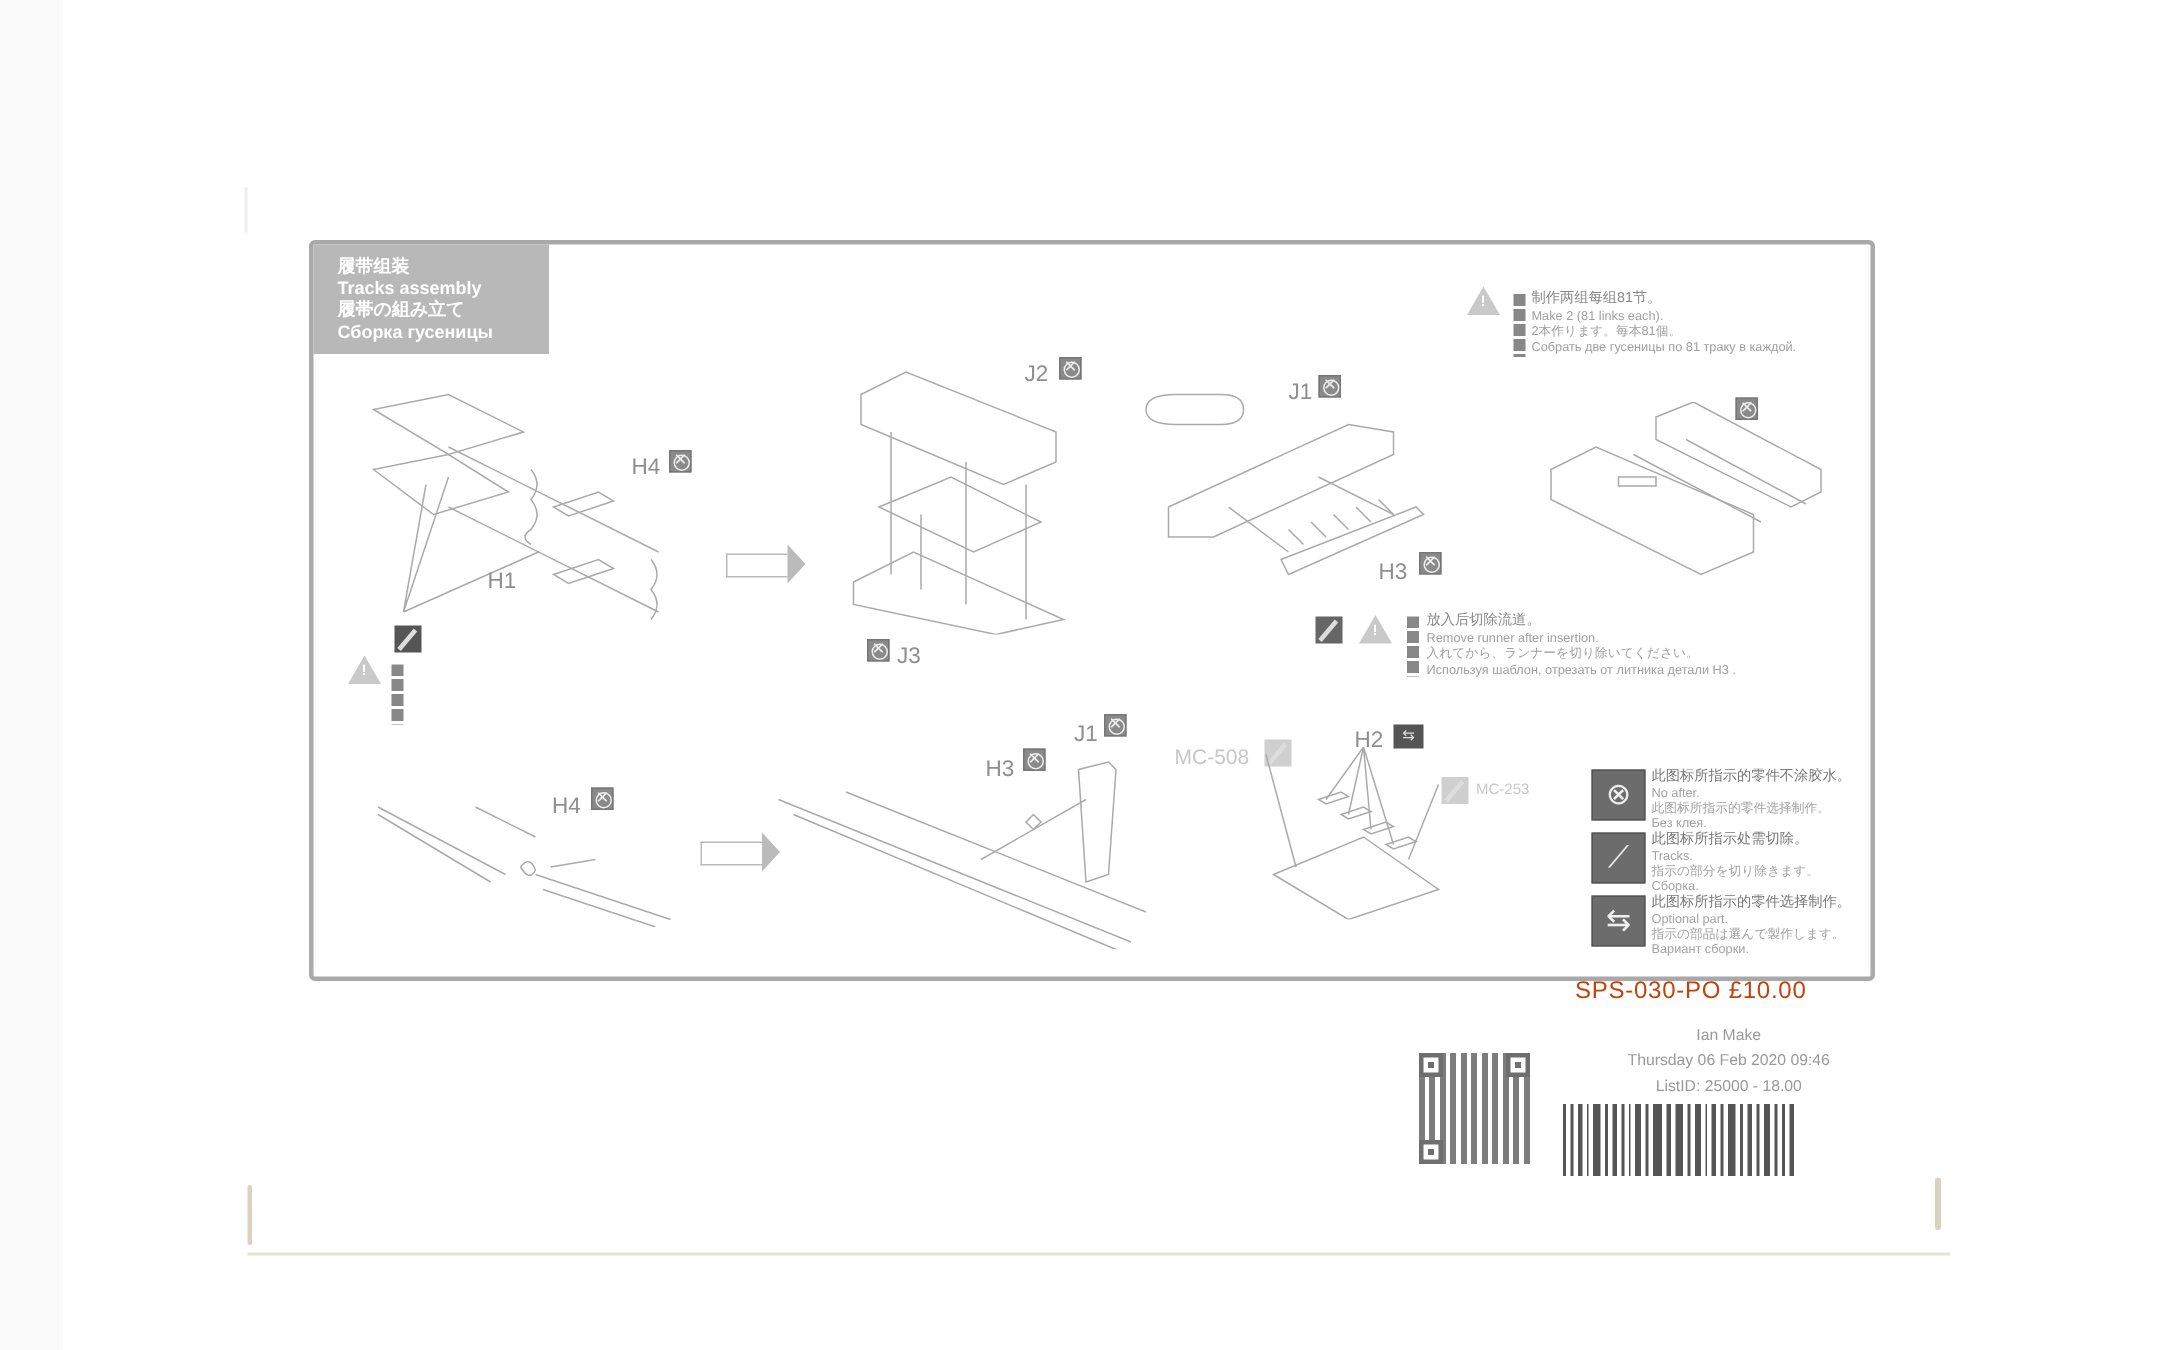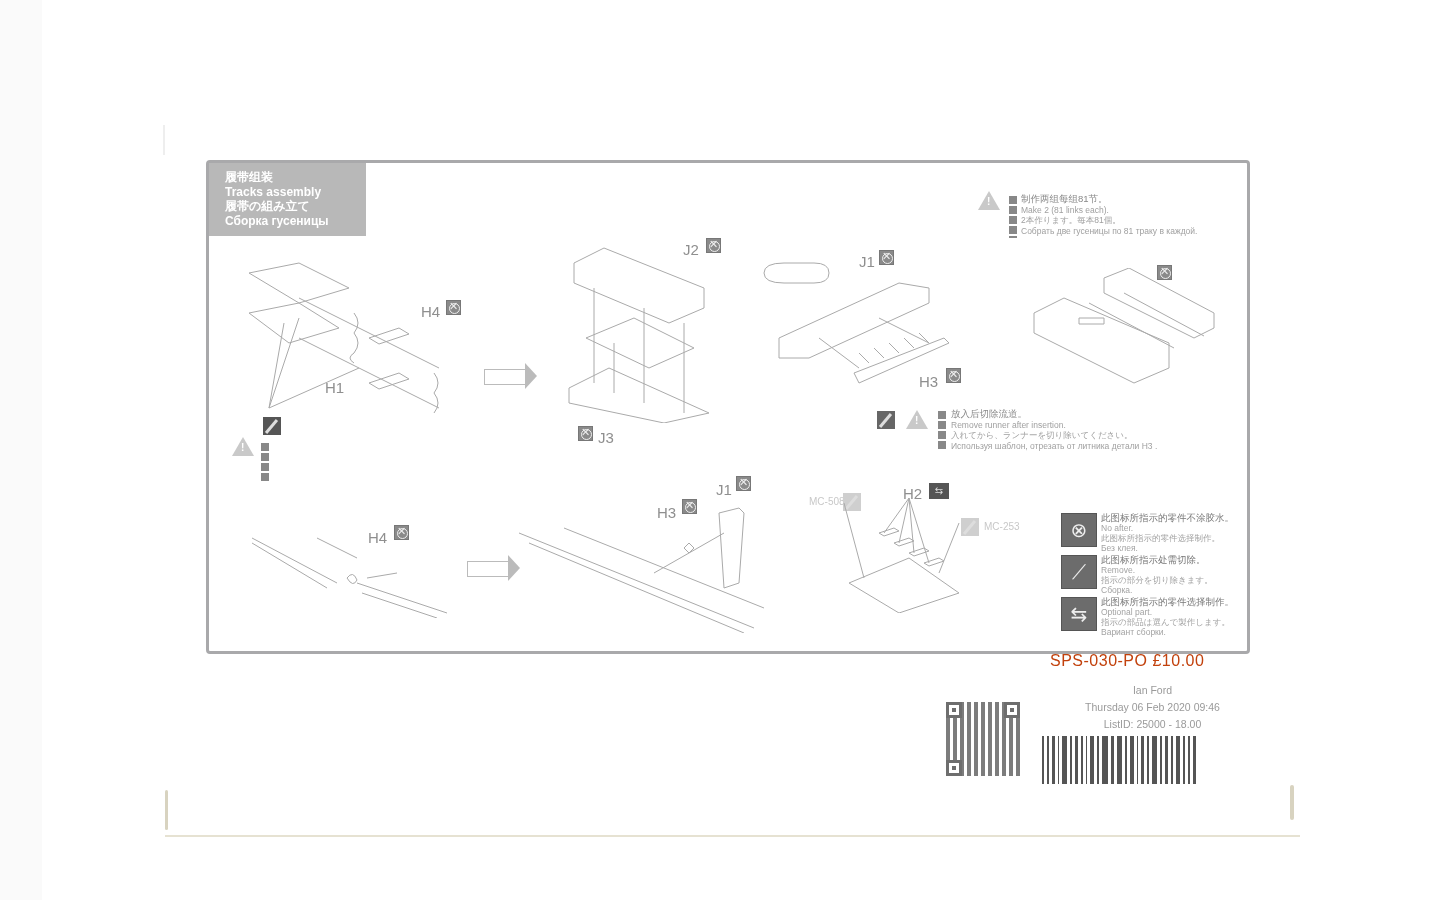--- a/index.html
+++ b/index.html
@@ -153,21 +153,21 @@
       <path d="M170 55 l5 -5 l5 5 l-5 5 z"></path>
       <path d="M140 80 L210 40"></path>
       <path d="M205 20 L225 15 L230 20 L225 90 L210 95 Z"></path>
     </g>
   </svg>
   <span class="lbl" style="left:448px;top:341px">H3</span>
   <span class="xicon" style="left:473px;top:336px"></span>
   <span class="lbl" style="left:507px;top:318px">J1</span>
   <span class="xicon" style="left:527px;top:313px"></span>
 
-  <span class="lbl" style="left:600px;top:333px;font-size:10px;color:#c8c8c8">MC-508</span>
+  <span class="lbl" style="left:574px;top:333px;font-size:14px;color:#c8c8c8">MC-508</span>
   <span class="cuticon light" style="left:634px;top:330px"></span>
   <span class="lbl" style="left:694px;top:322px">H2</span>
   <span class="opticon" style="left:720px;top:320px">⇆</span>
   <span class="cuticon light" style="left:752px;top:355px"></span>
   <span class="lbl" style="left:775px;top:358px;font-size:10px;color:#c8c8c8">MC-253</span>
   <svg class="drawing" style="left:630px;top:335px" width="130" height="115" viewBox="0 0 130 115">
     <g stroke="#aaa" fill="none" stroke-width="1">
       <path d="M40 35 l15 -5 l5 3 l-15 5 z M55 45 l15 -5 l5 3 l-15 5 z M70 55 l15 -5 l5 3 l-15 5 z M85 65 l15 -5 l5 3 l-15 5 z"></path>
       <path d="M10 85 L70 60 L120 95 L60 115 Z"></path>
       <path d="M70 0 L45 35 M70 0 L60 45 M70 0 L75 55 M70 0 L90 65 M5 5 L25 80 M120 25 L100 75"></path>
@@ -181,40 +181,40 @@
         <div class="cn">此图标所指示的零件不涂胶水。</div>
         <div>No after.</div>
         <div>此图标所指示的零件选择制作。</div>
         <div>Без клея.</div>
       </div>
     </div>
     <div class="leg-row">
       <span class="leg-icon">⟋</span>
       <div class="leg-text">
         <div class="cn">此图标所指示处需切除。</div>
-        <div>Remove.</div>
+        <div>Tracks.</div>
         <div>指示の部分を切り除きます。</div>
         <div>Сборка.</div>
       </div>
     </div>
     <div class="leg-row">
       <span class="leg-icon">⇆</span>
       <div class="leg-text">
         <div class="cn">此图标所指示的零件选择制作。</div>
         <div>Optional part.</div>
         <div>指示の部品は選んで製作します。</div>
         <div>Вариант сборки.</div>
       </div>
     </div>
   </div>
 </div>
 
 <div class="label-area">
   <div class="sku">SPS-030-PO £10.00</div>
-  <div class="meta" style="top:32px">Ian Ford</div>
+  <div class="meta" style="top:32px">Ian Make</div>
   <div class="meta" style="top:49px">Thursday 06 Feb 2020 09:46</div>
   <div class="meta" style="top:66px">ListID: 25000 - 18.00</div>
   <div class="qr">
     <span class="fp" style="left:0;top:0"></span>
     <span class="fp" style="left:58px;top:0"></span>
     <span class="fp" style="left:0;top:58px"></span>
   </div>
   <div class="barcode">
     <span style="width:2px"></span><span style="width:2px"></span><span style="width:3px"></span><span style="width:1px"></span><span style="width:5px"></span><span style="width:2px"></span><span style="width:3px"></span><span style="width:2px"></span><span style="width:1px"></span><span style="width:4px"></span><span style="width:2px"></span><span style="width:6px"></span><span style="width:3px"></span><span style="width:5px"></span><span style="width:2px"></span><span style="width:4px"></span><span style="width:1px"></span><span style="width:3px"></span><span style="width:2px"></span><span style="width:5px"></span><span style="width:2px"></span><span style="width:3px"></span><span style="width:2px"></span><span style="width:4px"></span><span style="width:2px"></span><span style="width:2px"></span><span style="width:3px"></span>
   </div>

